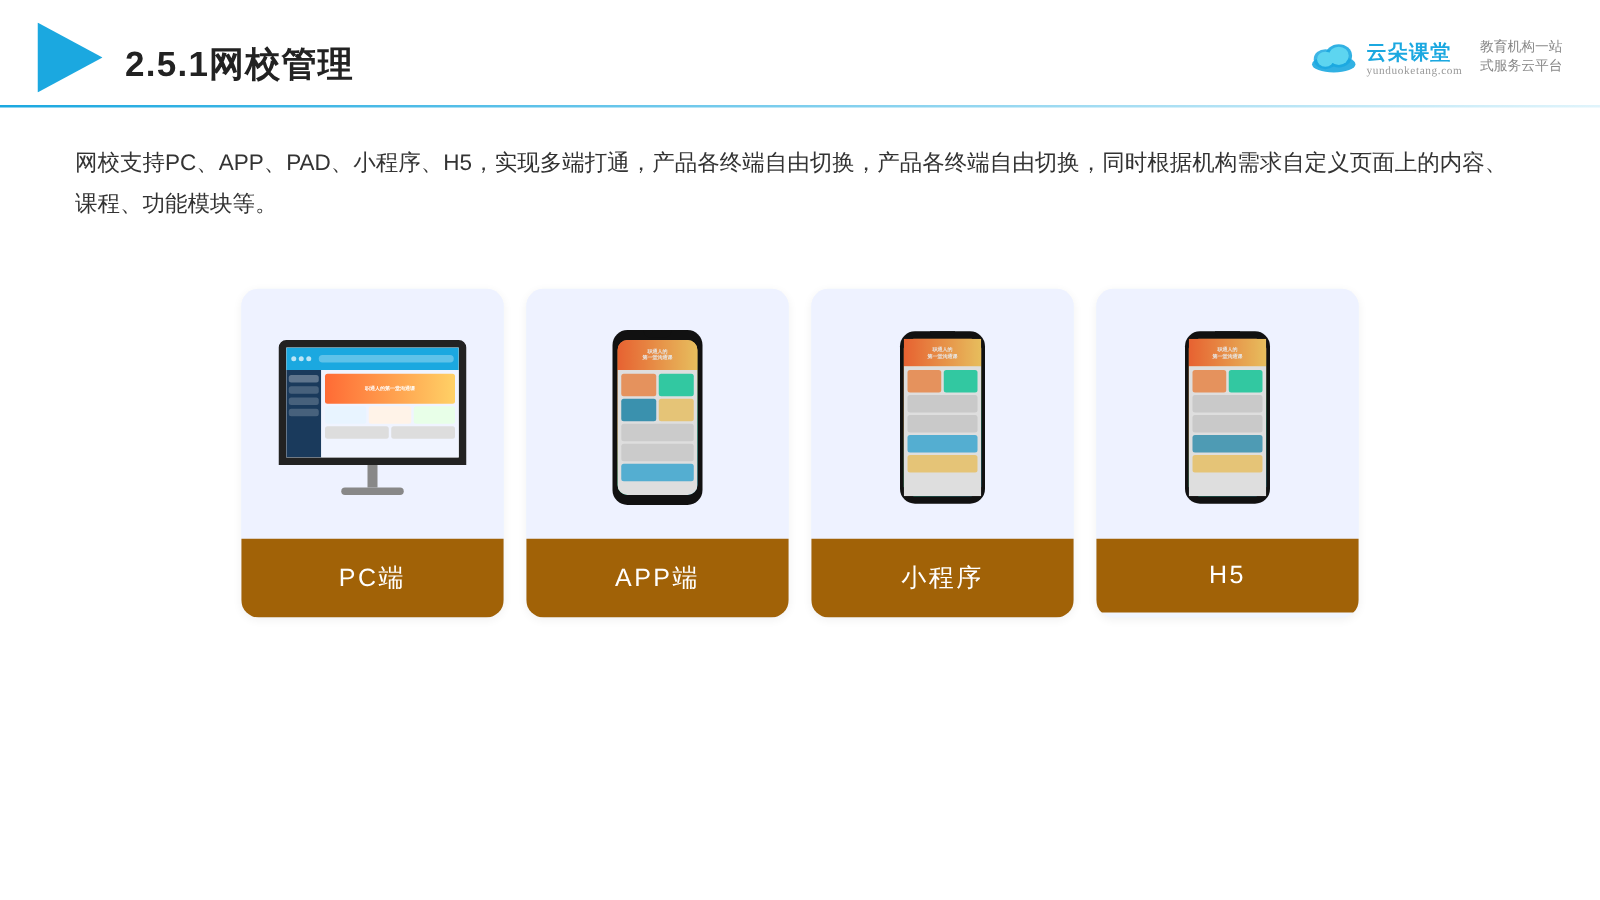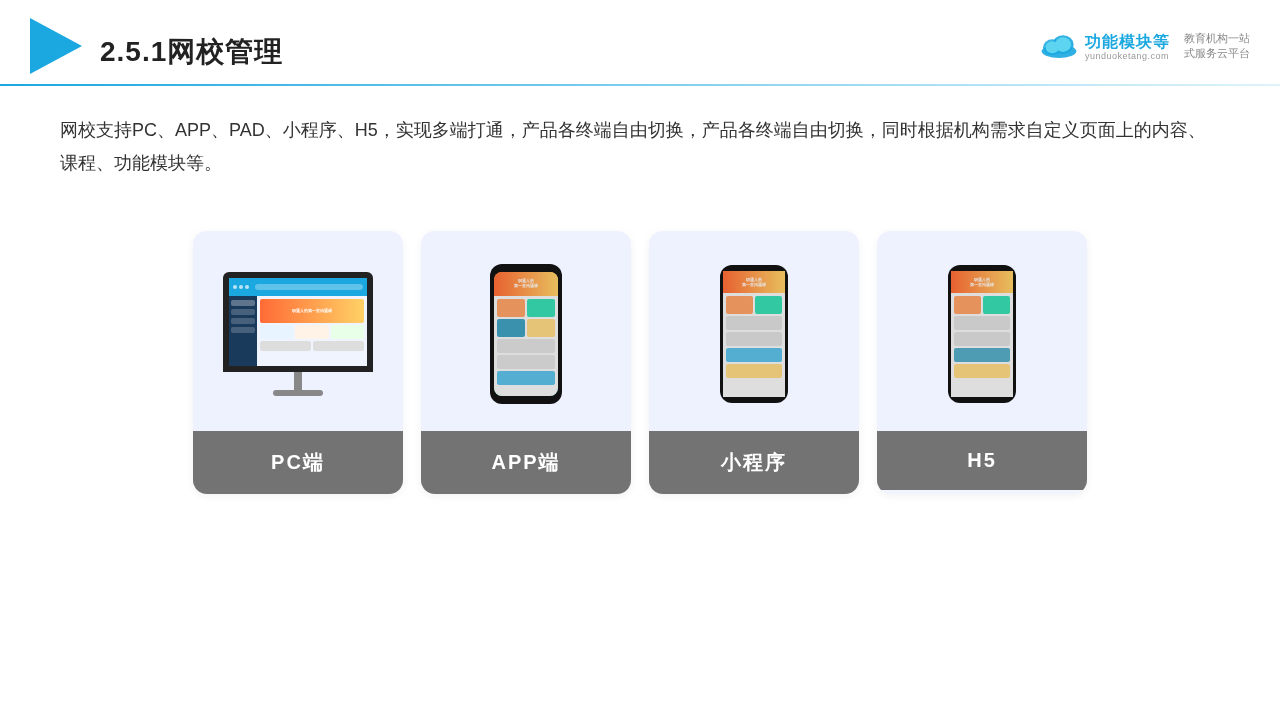--- a/index.html
+++ b/index.html
@@ -51,20 +51,21 @@
       font-size: 16px;
       color: #1ba8e0;
       font-weight: bold;
       letter-spacing: 1px;
     }
     .logo-text-en {
       font-size: 9px;
       color: #999;
       letter-spacing: 0.5px;
       margin-top: -2px;
+      font-family: Liberation Serif, serif;
     }
     .logo-right-text {
       font-size: 11px;
       color: #888;
       text-align: right;
       line-height: 1.4;
       margin-left: 8px;
     }
     .divider {
       height: 2px;
@@ -220,26 +221,26 @@
       width: 62px;
       height: 126px;
       background: linear-gradient(135deg, #ff8c42 0%, #ffd166 40%, #06d6a0 70%, #118ab2 100%);
       border-radius: 8px;
       opacity: 0.9;
     }
 
     
     .card-label {
       width: 100%;
-      background: #737373;
+      background: #a16207;
       color: #fff;
       text-align: center;
       font-size: 20px;
       padding: 18px 0;
-      font-weight: 700;
+      font-weight: 400;
       letter-spacing: 2px;
     }
 
     
     .screen-content {
       width: 100%;
       height: 100%;
       position: relative;
       overflow: hidden;
     }
@@ -302,21 +303,21 @@
   <div class="logo-area">
     <div class="logo-cloud">
       <svg class="cloud-icon-svg" viewBox="0 0 60 40">
         <ellipse cx="30" cy="28" rx="26" ry="10" fill="#1ba8e0" opacity="0.9"></ellipse>
         <ellipse cx="20" cy="22" rx="14" ry="12" fill="#1ba8e0" opacity="0.85"></ellipse>
         <ellipse cx="36" cy="18" rx="16" ry="14" fill="#1ba8e0" opacity="0.9"></ellipse>
         <ellipse cx="20" cy="22" rx="10" ry="9" fill="#5dd5f0"></ellipse>
         <ellipse cx="36" cy="18" rx="12" ry="11" fill="#5dd5f0"></ellipse>
       </svg>
       <div>
-        <div class="logo-text-main">功能模块等</div>
+        <div class="logo-text-main">云朵课堂</div>
         <div class="logo-text-en">yunduoketang.com</div>
       </div>
       <div class="logo-right-text">教育机构一站<br>式服务云平台</div>
     </div>
   </div>
 </div>
 
 <div class="divider"></div>
 
 <div class="description">网校支持PC、APP、PAD、小程序、H5，实现多端打通，产品各终端自由切换，产品各终端自由切换，同时根据机构需求自定义页面上的内容、课程、功能模块等。</div>

